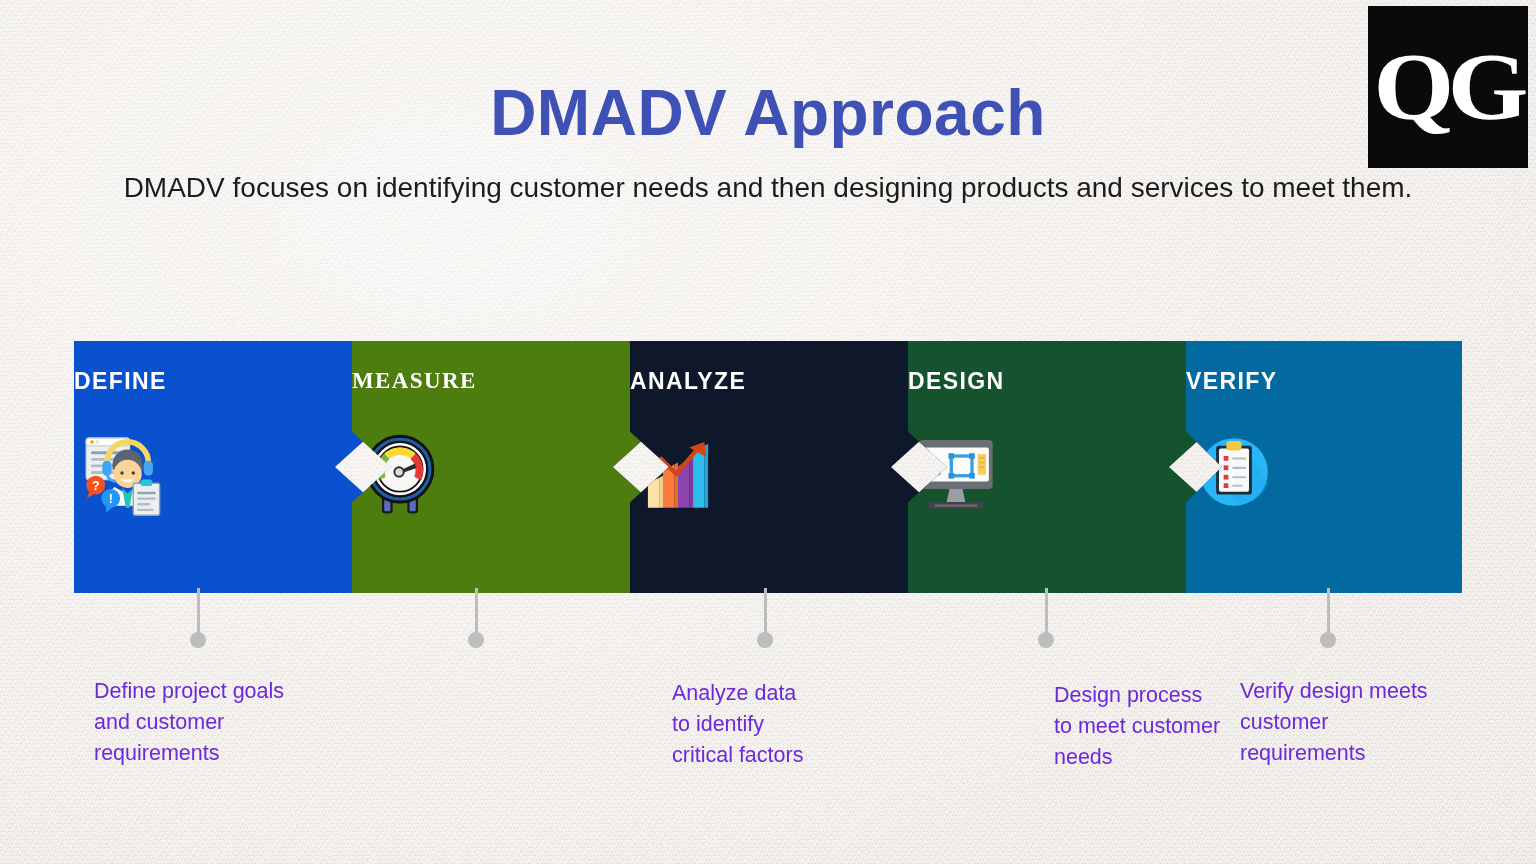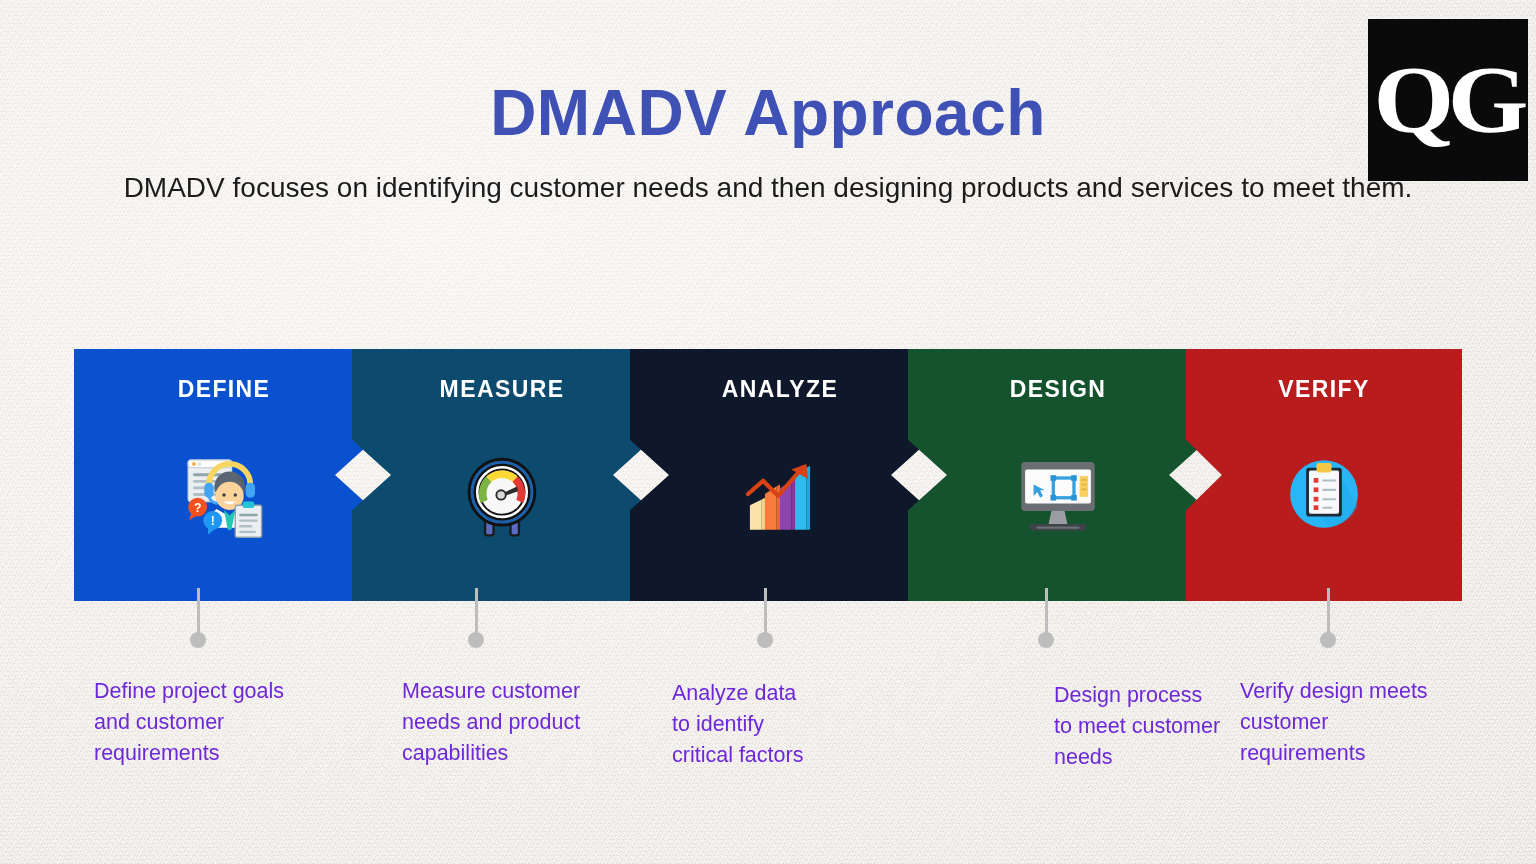--- a/index.html
+++ b/index.html
@@ -52,46 +52,44 @@
   
   #brand-logo {
     position:absolute;
     top:6px; left:1368px;
     width:160px; height:162px;
     background:#0a0a0a;
     display:flex;
     align-items:center;
     justify-content:center;
     overflow:hidden;
-    margin-top:13px;
   }
   #brand-logo .qg {
     font-family:"Liberation Serif", serif;
     font-weight:bold;
     font-size:96px;
     color:#ffffff;
     letter-spacing:-6px;
     line-height:1;
     transform:scaleX(1.08);
   }
 
   
   .band {
     position:absolute;
     top:333px; left:74px;
     width:1388px; height:252px;
   }
 
   .seg {
     position:absolute;
-    top:16px; height:252px;
+    top:8px; height:252px;
     display:flex;
     flex-direction:column;
-    align-items:center;
-    gap:14px;
+    align-items:flex-start;
   }
 
   .seg-label {
     margin-top:27px;
     font-size:23px;
     font-weight:bold;
     letter-spacing:1.4px;
     color:#ffffff;
   }
 
@@ -203,21 +201,21 @@
           <rect x="62" y="62" width="28" height="34" rx="2" fill="#eceff1" stroke="#90a4ae" stroke-width="1.5"></rect>
           <rect x="70" y="58" width="12" height="7" rx="2" fill="#26c6da"></rect>
           <rect x="66" y="71" width="20" height="2.6" rx="1.3" fill="#90a4ae"></rect>
           <rect x="66" y="77" width="20" height="2.6" rx="1.3" fill="#b0bec5"></rect>
           <rect x="66" y="83" width="14" height="2.6" rx="1.3" fill="#b0bec5"></rect>
           <rect x="66" y="89" width="18" height="2.6" rx="1.3" fill="#b0bec5"></rect>
         </svg>
       </div>
     </div>
 
-    <div class="seg shape-mid" style="left:278px; width:300px; background:#0c4a6e;">
+    <div class="seg shape-mid" style="left:278px; width:300px; background:#4d7c0f;font-family:Liberation Serif, serif;">
       <div class="seg-label">MEASURE</div>
       <div class="seg-icon">
         <svg viewBox="0 0 100 100">
 
           <rect x="32" y="76" width="9" height="18" rx="2.5" fill="#5c6bc0" stroke="#1a1a1a" stroke-width="2.5"></rect>
           <rect x="59" y="76" width="9" height="18" rx="2.5" fill="#5c6bc0" stroke="#1a1a1a" stroke-width="2.5"></rect>
 
           <circle cx="50" cy="48" r="35" fill="#1d5fa8" stroke="#111111" stroke-width="3"></circle>
           <circle cx="50" cy="48" r="29" fill="#ffffff" stroke="#111111" stroke-width="2.5"></circle>
           <circle cx="50" cy="48" r="24" fill="#f7f7f7" stroke="#111111" stroke-width="2"></circle>
@@ -273,21 +271,21 @@
           <rect x="74.5" y="39" width="6" height="2" fill="#e0b84a"></rect>
           <rect x="74.5" y="44" width="6" height="2" fill="#e0b84a"></rect>
 
           <polygon points="43,68 57,68 60,82 40,82" fill="#9a9da2"></polygon>
           <rect x="20" y="82" width="60" height="7" rx="3" fill="#3f4347"></rect>
           <rect x="27" y="84.5" width="46" height="2.4" rx="1.2" fill="#6b6e73"></rect>
         </svg>
       </div>
     </div>
 
-    <div class="seg shape-last" style="left:1112px; width:276px; background:#b91c1c;">
+    <div class="seg shape-last" style="left:1112px; width:276px; background:#0369a1;">
       <div class="seg-label">VERIFY</div>
       <div class="seg-icon">
         <svg viewBox="0 0 100 100">
           <circle cx="50" cy="50" r="36" fill="#29b6f6"></circle>
           <path d="M62 24 L86 62 A36 36 0 0 1 56 85 L32 58 Z" fill="#1ea7e8" opacity="0.45"></path>
           <rect x="31" y="22" width="38" height="52" rx="3" fill="#1d2b36"></rect>
           <rect x="34" y="25" width="32" height="46" rx="2" fill="#f7f9fa"></rect>
           <rect x="42" y="17" width="16" height="10" rx="2.5" fill="#f6c744"></rect>
           <rect x="39" y="33" width="5" height="5" fill="#e53935"></rect>
           <rect x="39" y="43" width="5" height="5" fill="#e53935"></rect>
@@ -320,23 +318,20 @@
   </div>
   <div class="connector" style="left:1320px; top:588px;">
     <div class="stem"></div>
     <div class="dot"></div>
   </div>
 
   <div class="caption" style="left:94px;  top:676px; width:262px;">Define project goals
  and customer
 requirements</div>
 
-  <div class="caption" style="left:402px; top:676px; width:250px;">Measure customer
-needs and product
-capabilities</div>
 
   <div class="caption" style="left:672px; top:678px; width:200px;">Analyze data
 to identify
 critical factors</div>
 
   <div class="caption" style="left:1006px; top:680px; width:230px;margin-left:48px;">Design process
 to meet customer
  needs</div>
 
   <div class="caption" style="left:1240px; top:676px; width:240px;">Verify design meets

